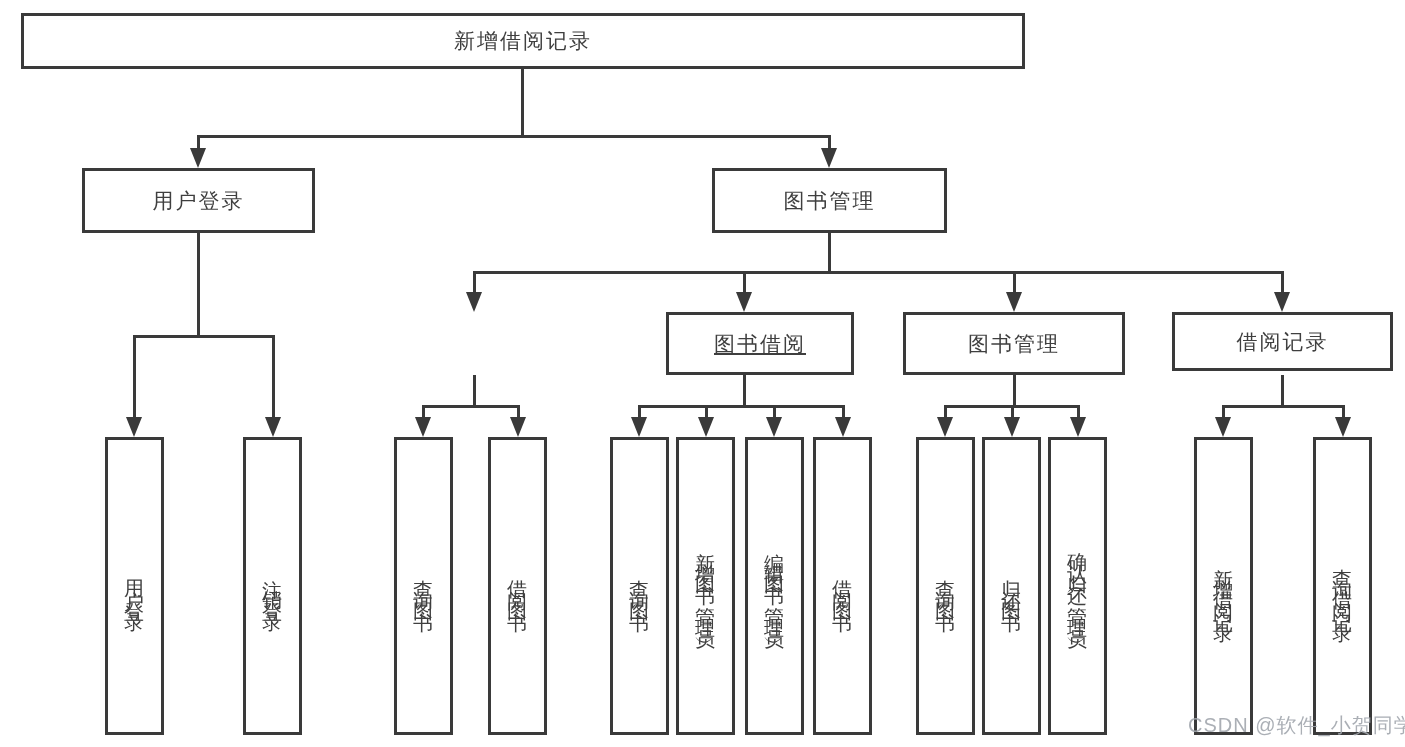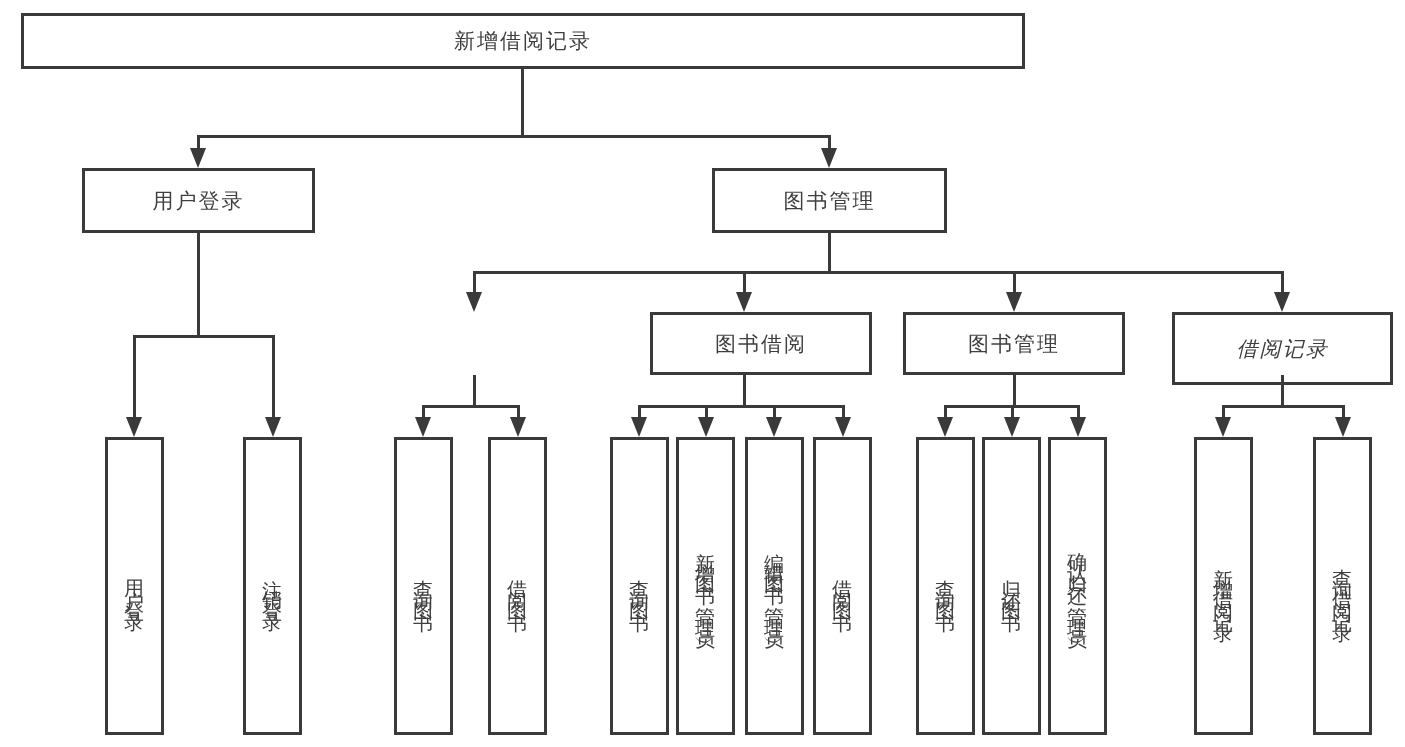--- a/index.html
+++ b/index.html
@@ -90,27 +90,27 @@
   <div class="hl" style="left:473px;top:271px;width:810px;"></div>
   <div class="vl" style="left:473px;top:271px;height:23px;"></div>
   <div class="ar" style="left:466px;top:292px;"></div>
   <div class="vl" style="left:743px;top:271px;height:23px;"></div>
   <div class="ar" style="left:736px;top:292px;"></div>
   <div class="vl" style="left:1013px;top:271px;height:23px;"></div>
   <div class="ar" style="left:1006px;top:292px;"></div>
   <div class="vl" style="left:1281px;top:271px;height:23px;"></div>
   <div class="ar" style="left:1274px;top:292px;"></div>
 
-  <div class="node" style="left:650px;top:312px;width:222px;height:63px;">
+  <div class="node" style="left:666px;top:312px;width:188px;height:63px;text-decoration:underline;">
     <span>图书借阅</span>
   </div>
   <div class="node" style="left:903px;top:312px;width:222px;height:63px;">
     <span>图书管理</span>
   </div>
-  <div class="node" style="left:1172px;top:312px;width:221px;height:73px;font-style:italic;">
+  <div class="node" style="left:1172px;top:312px;width:221px;height:59px;">
     <span>借阅记录</span>
   </div>
 
   <div class="vl" style="left:473px;top:375px;height:32px;"></div>
   <div class="hl" style="left:422px;top:405px;width:98px;"></div>
   <div class="vl" style="left:422px;top:405px;height:14px;"></div>
   <div class="ar" style="left:415px;top:417px;"></div>
   <div class="vl" style="left:517px;top:405px;height:14px;"></div>
   <div class="ar" style="left:510px;top:417px;"></div>
 
@@ -178,14 +178,15 @@
     <span class="vtext">确认归还（管理员）</span>
   </div>
 
   <div class="node leaf" style="left:1194px;top:437px;width:59px;height:298px;">
     <span class="vtext">新增借阅记录</span>
   </div>
   <div class="node leaf" style="left:1313px;top:437px;width:59px;height:298px;">
     <span class="vtext">查询借阅记录</span>
   </div>
 
+  <div class="watermark">CSDN @软件_小贺同学</div>
 
 </div>
 
 </body></html>

